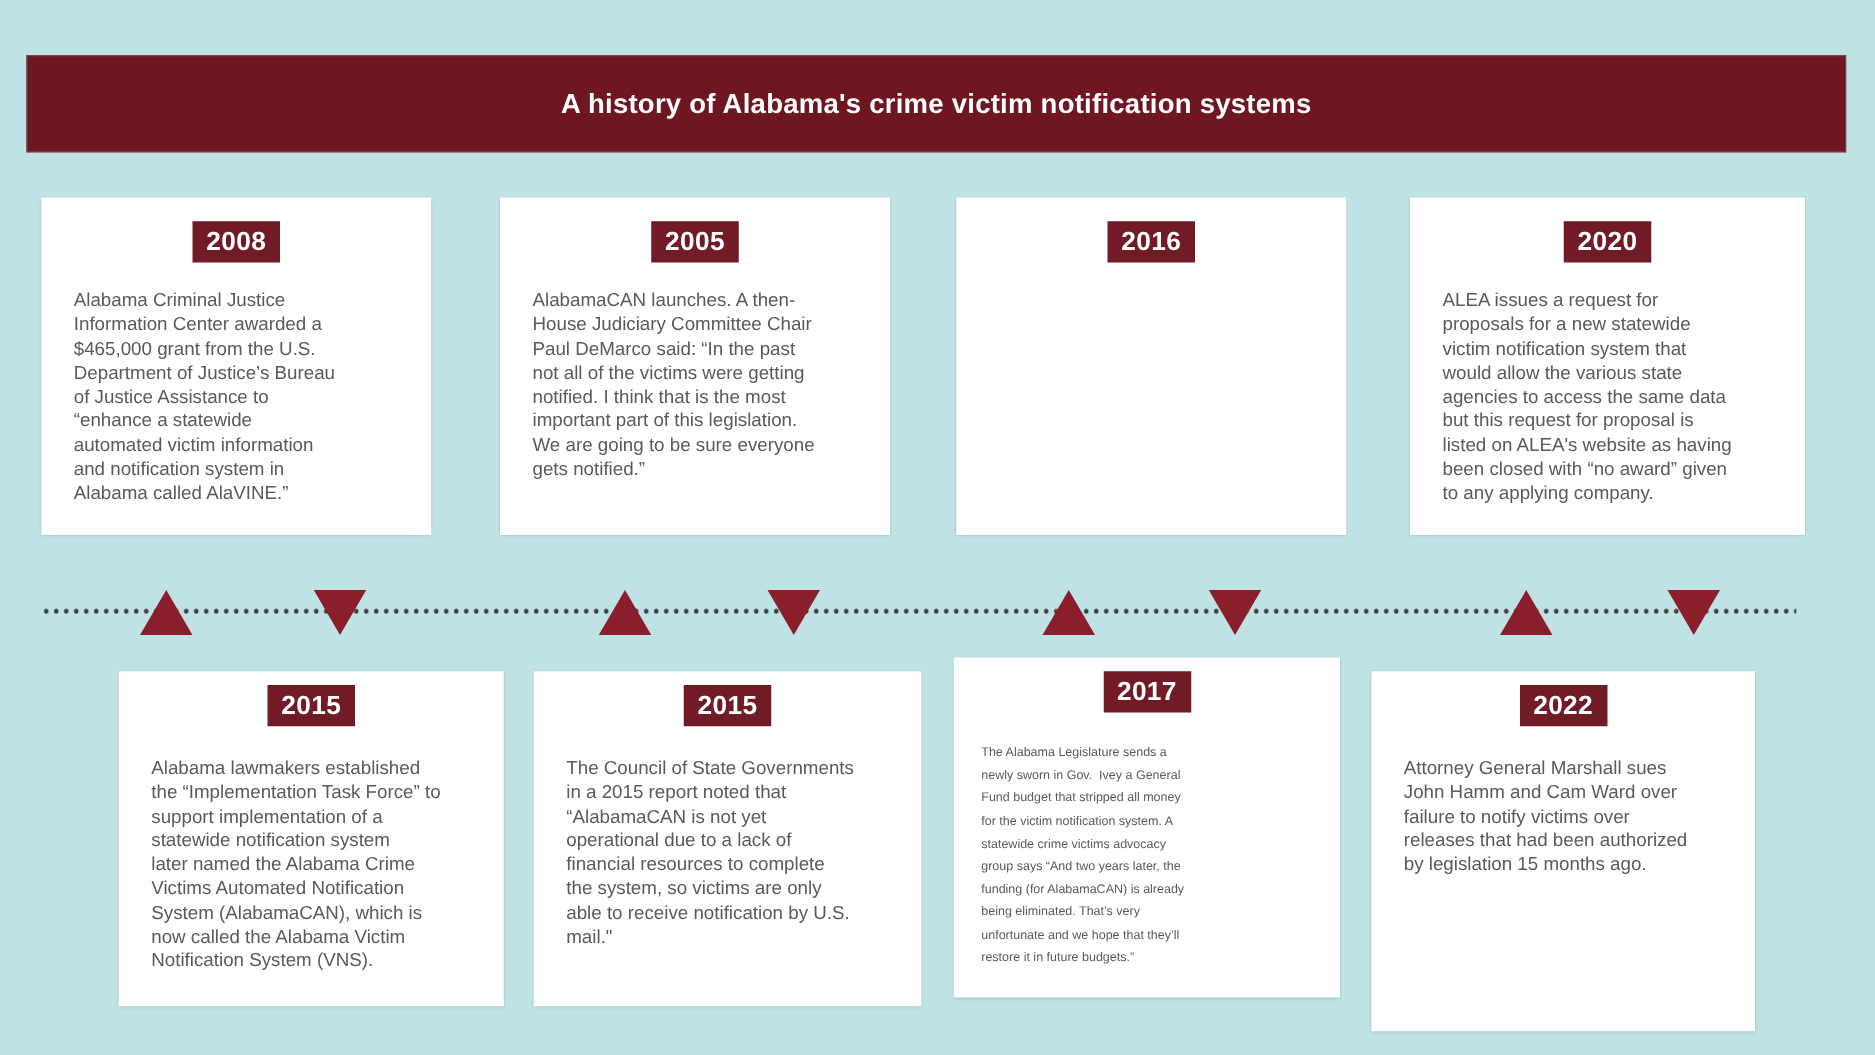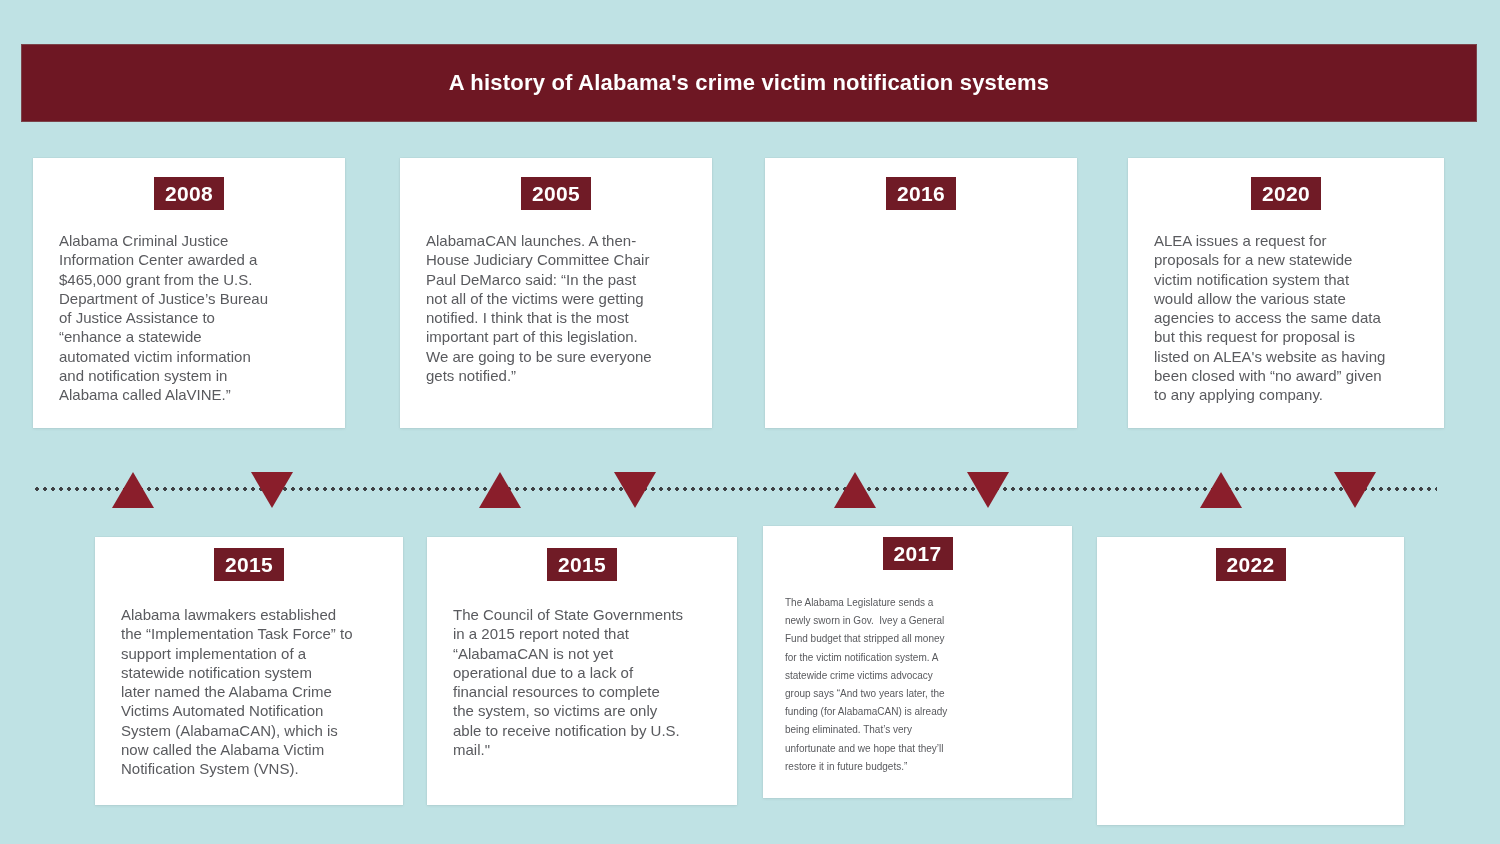--- a/index.html
+++ b/index.html
@@ -169,15 +169,20 @@
 statewide crime victims advocacy
 group says “And two years later, the
 funding (for AlabamaCAN) is already
 being eliminated. That’s very
 unfortunate and we hope that they’ll
 restore it in future budgets.”</p>
   </article>
 
   <article class="card botrow" style="left:1097px;top:537px;width:307px;height:288px">
     <div class="badge">2022</div>
+    <p class="body">Attorney General Marshall sues
+John Hamm and Cam Ward over
+failure to notify victims over
+releases that had been authorized
+by legislation 15 months ago.</p>
   </article>
 
 </div>
 
 </body></html>

